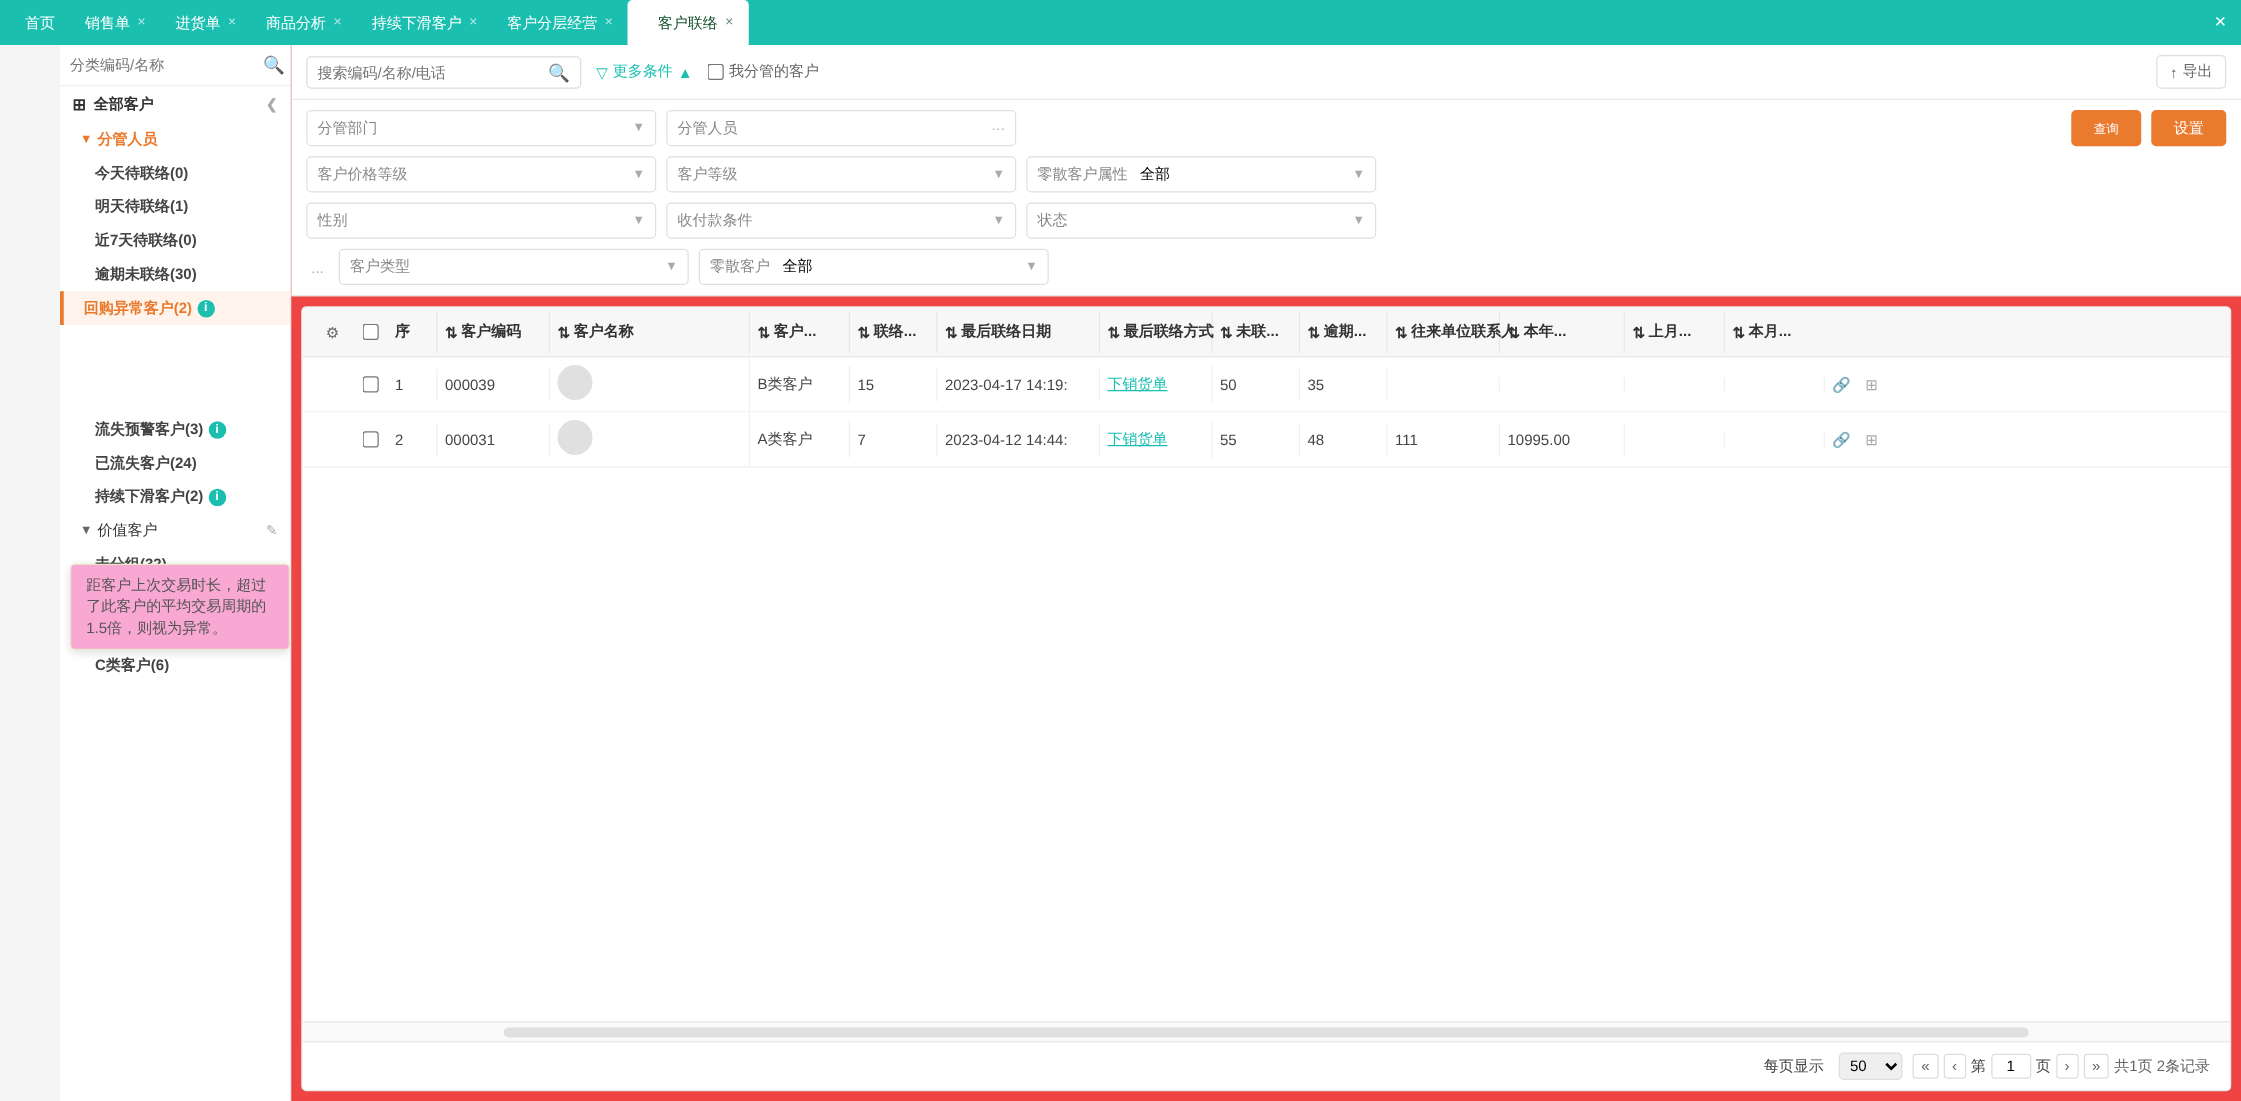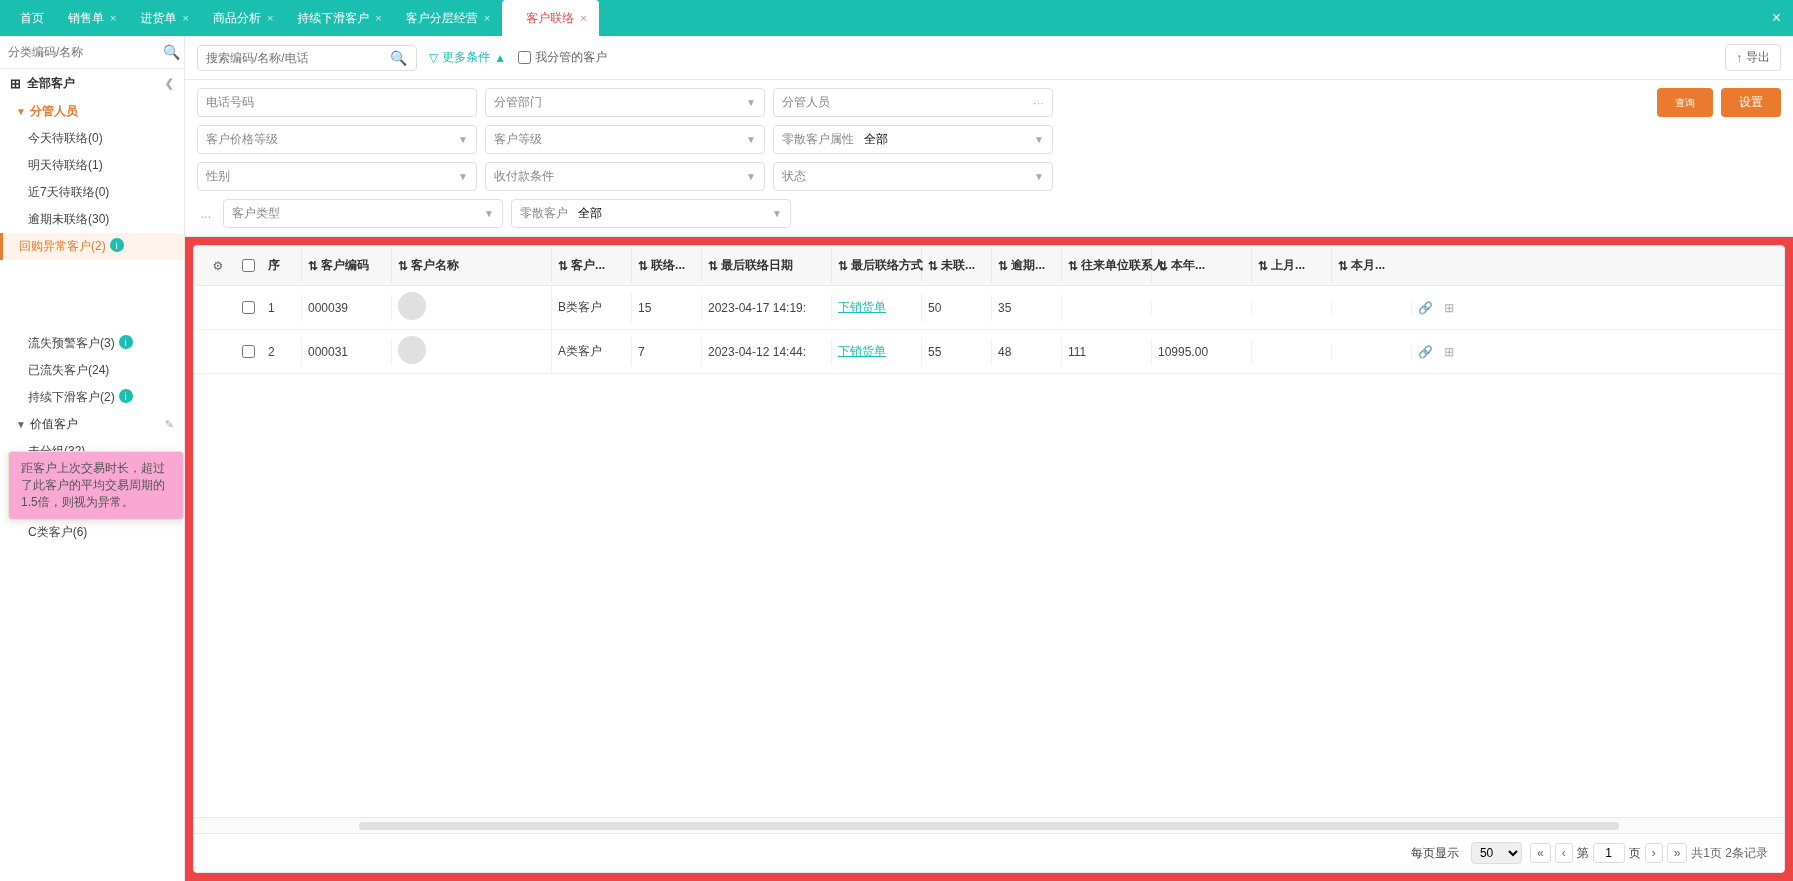--- a/index.html
+++ b/index.html
@@ -20,21 +20,21 @@
       height: 36px;
       display: flex;
       align-items: center;
       cursor: pointer;
       color: #fff;
       white-space: nowrap;
       font-size: 13px;
     }
     .nav-tab.active {
       background: #fff;
-      color: #ef4444;
+      color: #14532d;
       border-radius: 4px 4px 0 0;
       padding-left: 24px;
     }
     .nav-tab .close-x {
       margin-left: 6px;
       font-size: 11px;
       opacity: 0.7;
     }
     .nav-close-btn {
       position: absolute;
@@ -43,20 +43,21 @@
       transform: translateY(-50%);
       color: #fff;
       cursor: pointer;
       font-size: 16px;
     }
 
     
     .main-layout {
       display: flex;
       height: calc(881px - 36px);
+      margin-left: 48px;
     }
 
     
     .sidebar {
       width: 185px;
       background: #fff;
       border-right: 1px solid #e8e8e8;
       display: flex;
       flex-direction: column;
       overflow-y: auto;
@@ -103,21 +104,22 @@
     }
     .sidebar-group-title .arrow {
       margin-right: 4px;
       font-size: 10px;
     }
     .sidebar-item {
       padding: 5px 10px 5px 28px;
       cursor: pointer;
       color: #444;
       display: flex;
-      align-items: flex-start;
+      align-items: center;
+      font-weight: bold;
     }
     .sidebar-item.active {
       background: #fff3eb;
       color: #e97a2e;
       border-left: 3px solid #e97a2e;
     }
     .sidebar-divider-group {
       padding: 5px 10px 5px 16px;
       color: #333;
       cursor: pointer;
@@ -558,23 +560,20 @@
         <span>我分管的客户</span>
       </div>
       <div class="export-btn">
         <span>↑</span>
         <span>导出</span>
       </div>
     </div>
 
     <div class="filter-panel">
       <div class="filter-row">
-        <div class="filter-field filter-field-wide">
-          <label>电话号码</label>
-        </div>
         <div class="filter-field filter-field-wide">
           <label>分管部门</label>
           <span class="dropdown-arrow">▼</span>
         </div>
         <div class="filter-field filter-field-wide">
           <label>分管人员</label>
           <span style="margin-left:auto;color:#aaa;font-size:11px;">···</span>
         </div>
         <div class="action-btns">
           <button class="btn-query">查询</button>

